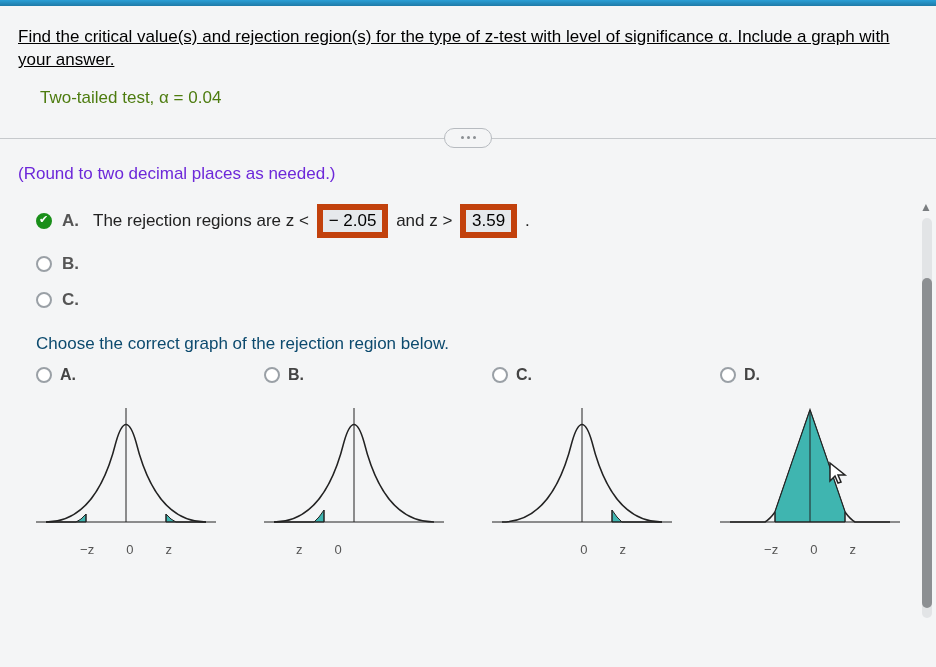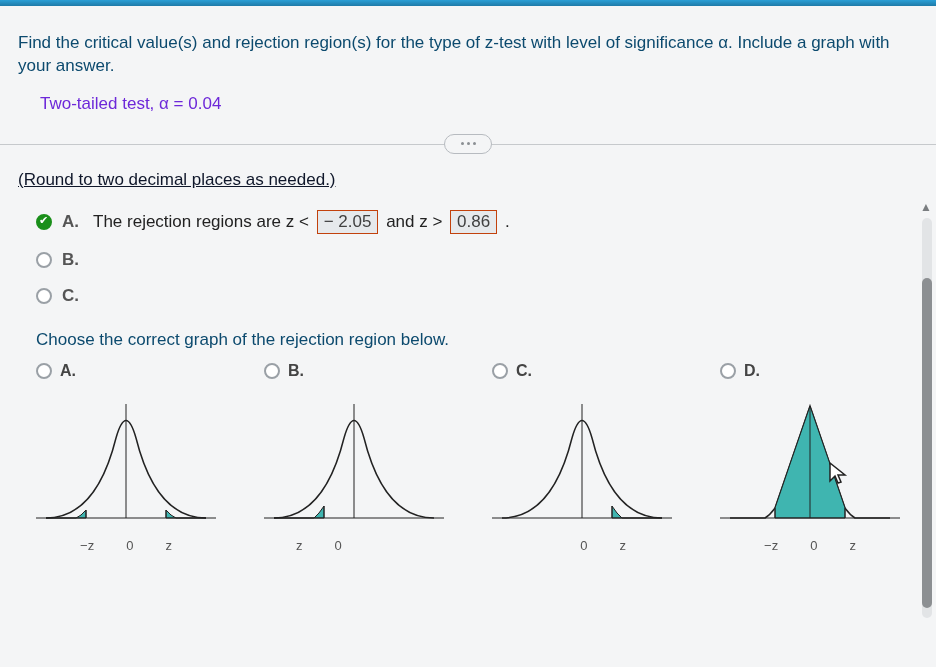--- a/index.html
+++ b/index.html
@@ -15,29 +15,30 @@
       background: #f4f5f6;
       width: 100%;
       height: 100%;
       position: relative;
     }
     .top-bar {
       height: 6px;
       background: linear-gradient(#2a9fd6, #1e7aa8);
     }
     .question {
-      padding: 26px 18px 12px 18px;
+      padding: 20px 18px 12px 18px;
       font-size: 17px;
       line-height: 1.35;
-      color: #0c4a6e;
+      color: #000000;
+      text-decoration: underline;
     }
     .given {
       padding: 4px 0 18px 40px;
       font-size: 17px;
-      color: #6d28d9;
+      color: #4d7c0f;
     }
     .divider-wrap {
       position: relative;
       height: 24px;
     }
     .divider {
       border-top: 1px solid #c6c9cc;
       width: 100%;
       position: absolute;
       top: 12px;
@@ -70,23 +71,22 @@
     }
     .blurry {
       color: #a7a9ab;
       font-size: 15px;
       letter-spacing: 0.2px;
       filter: blur(0.5px);
       margin-bottom: 4px;
     }
     .round-note {
       font-size: 17px;
-      color: #0f172a;
+      color: #6d28d9;
       margin-bottom: 14px;
-      text-decoration: underline;
     }
     .opt-row {
       display: flex;
       align-items: center;
       padding: 6px 0 10px 18px;
       font-size: 17px;
       color: #222;
       gap: 10px;
     }
     .radio {
@@ -112,22 +112,22 @@
     }
     .opt-label {
       font-weight: bold;
       color: #555;
       margin-right: 4px;
     }
     .val-box {
       display: inline-block;
       padding: 1px 6px;
       background: #e6e9ec;
-      border: 1px solid #c2410c;
-      color: #404040;
+      border: 6px solid #c2410c;
+      color: #000000;
       margin: 0 3px;
       min-width: 36px;
       text-align: center;
     }
     .val-box.empty {
       width: 22px;
       height: 20px;
       background: #e1e4e7;
       padding: 0;
     }
@@ -224,21 +224,21 @@
     </div>
   </div>
 
   <div class="body">
     <div class="round-note">(Round to two decimal places as needed.)</div>
 
     <div class="opt-row">
       <div class="radio checked"></div>
       <span class="opt-label">A.</span>
       <span>
-        <span>The rejection regions are z &lt; </span><span class="val-box">− 2.05</span><span> and z &gt; </span><span class="val-box">0.86</span><span> .</span>
+        <span>The rejection regions are z &lt; </span><span class="val-box">− 2.05</span><span> and z &gt; </span><span class="val-box">3.59</span><span> .</span>
       </span>
     </div>
 
     <div class="opt-row">
       <div class="radio"></div>
       <span class="opt-label">B.</span>
     </div>
 
     <div class="opt-row">
       <div class="radio"></div>

